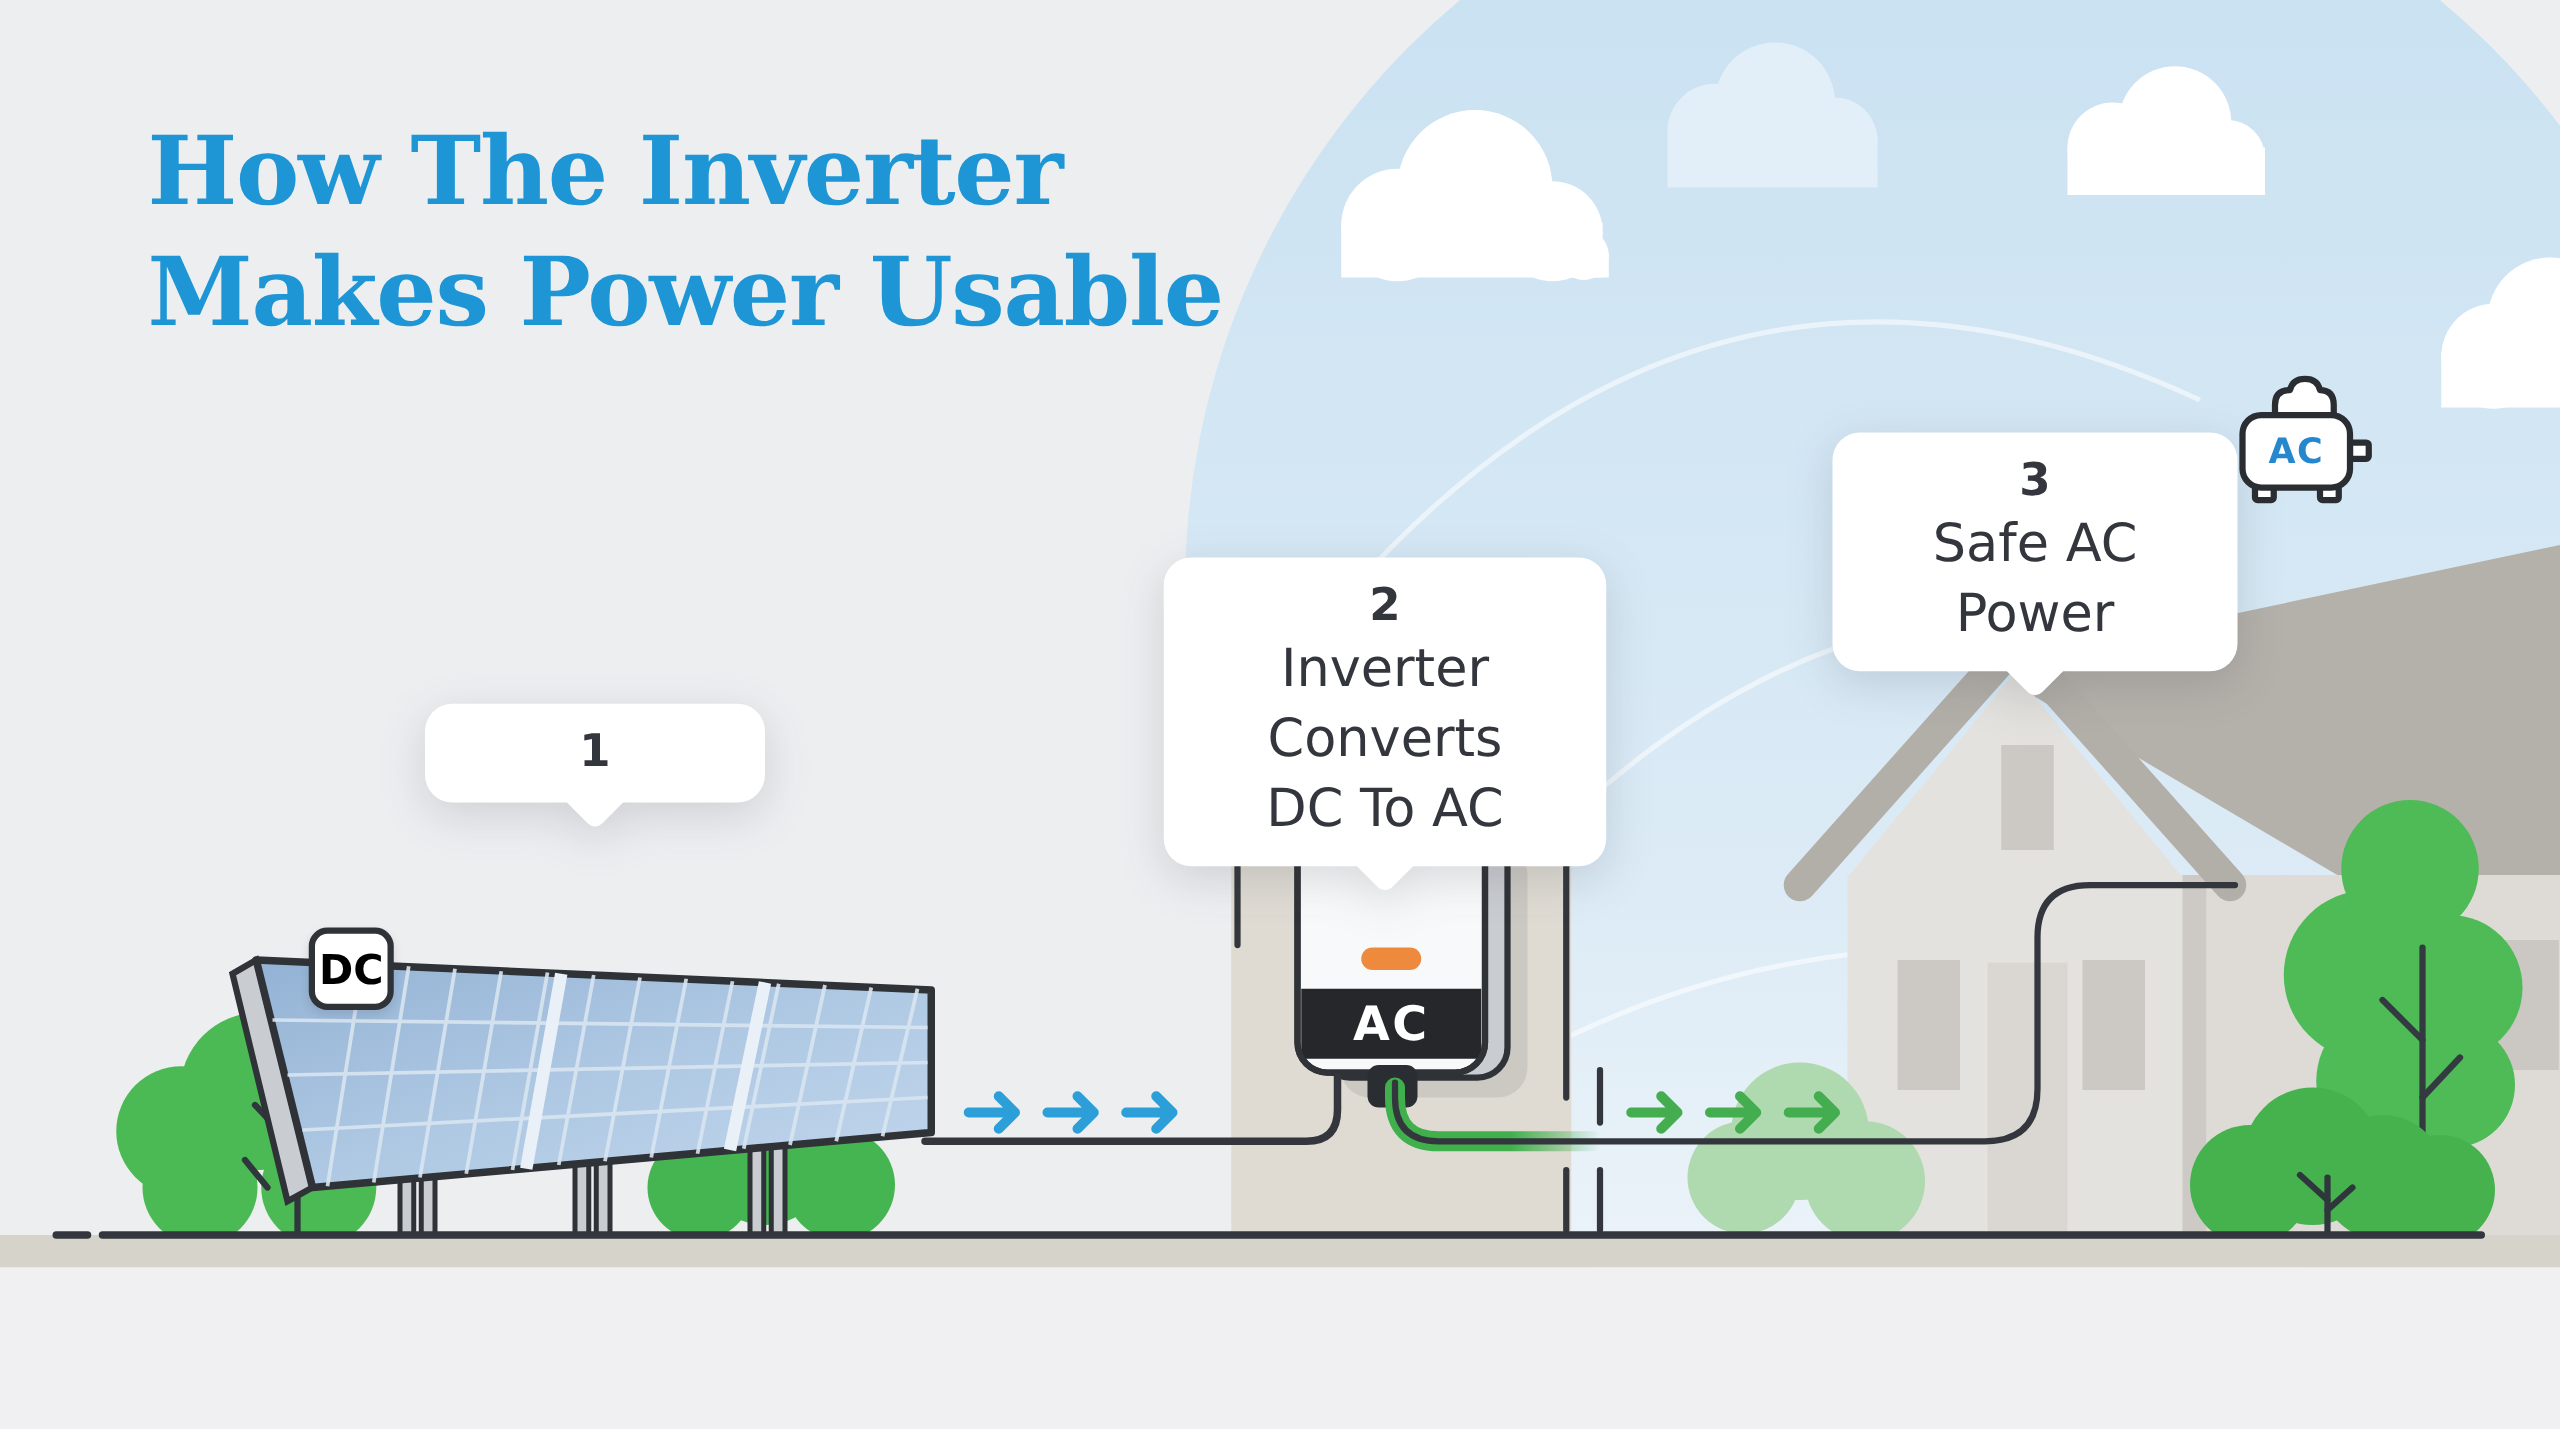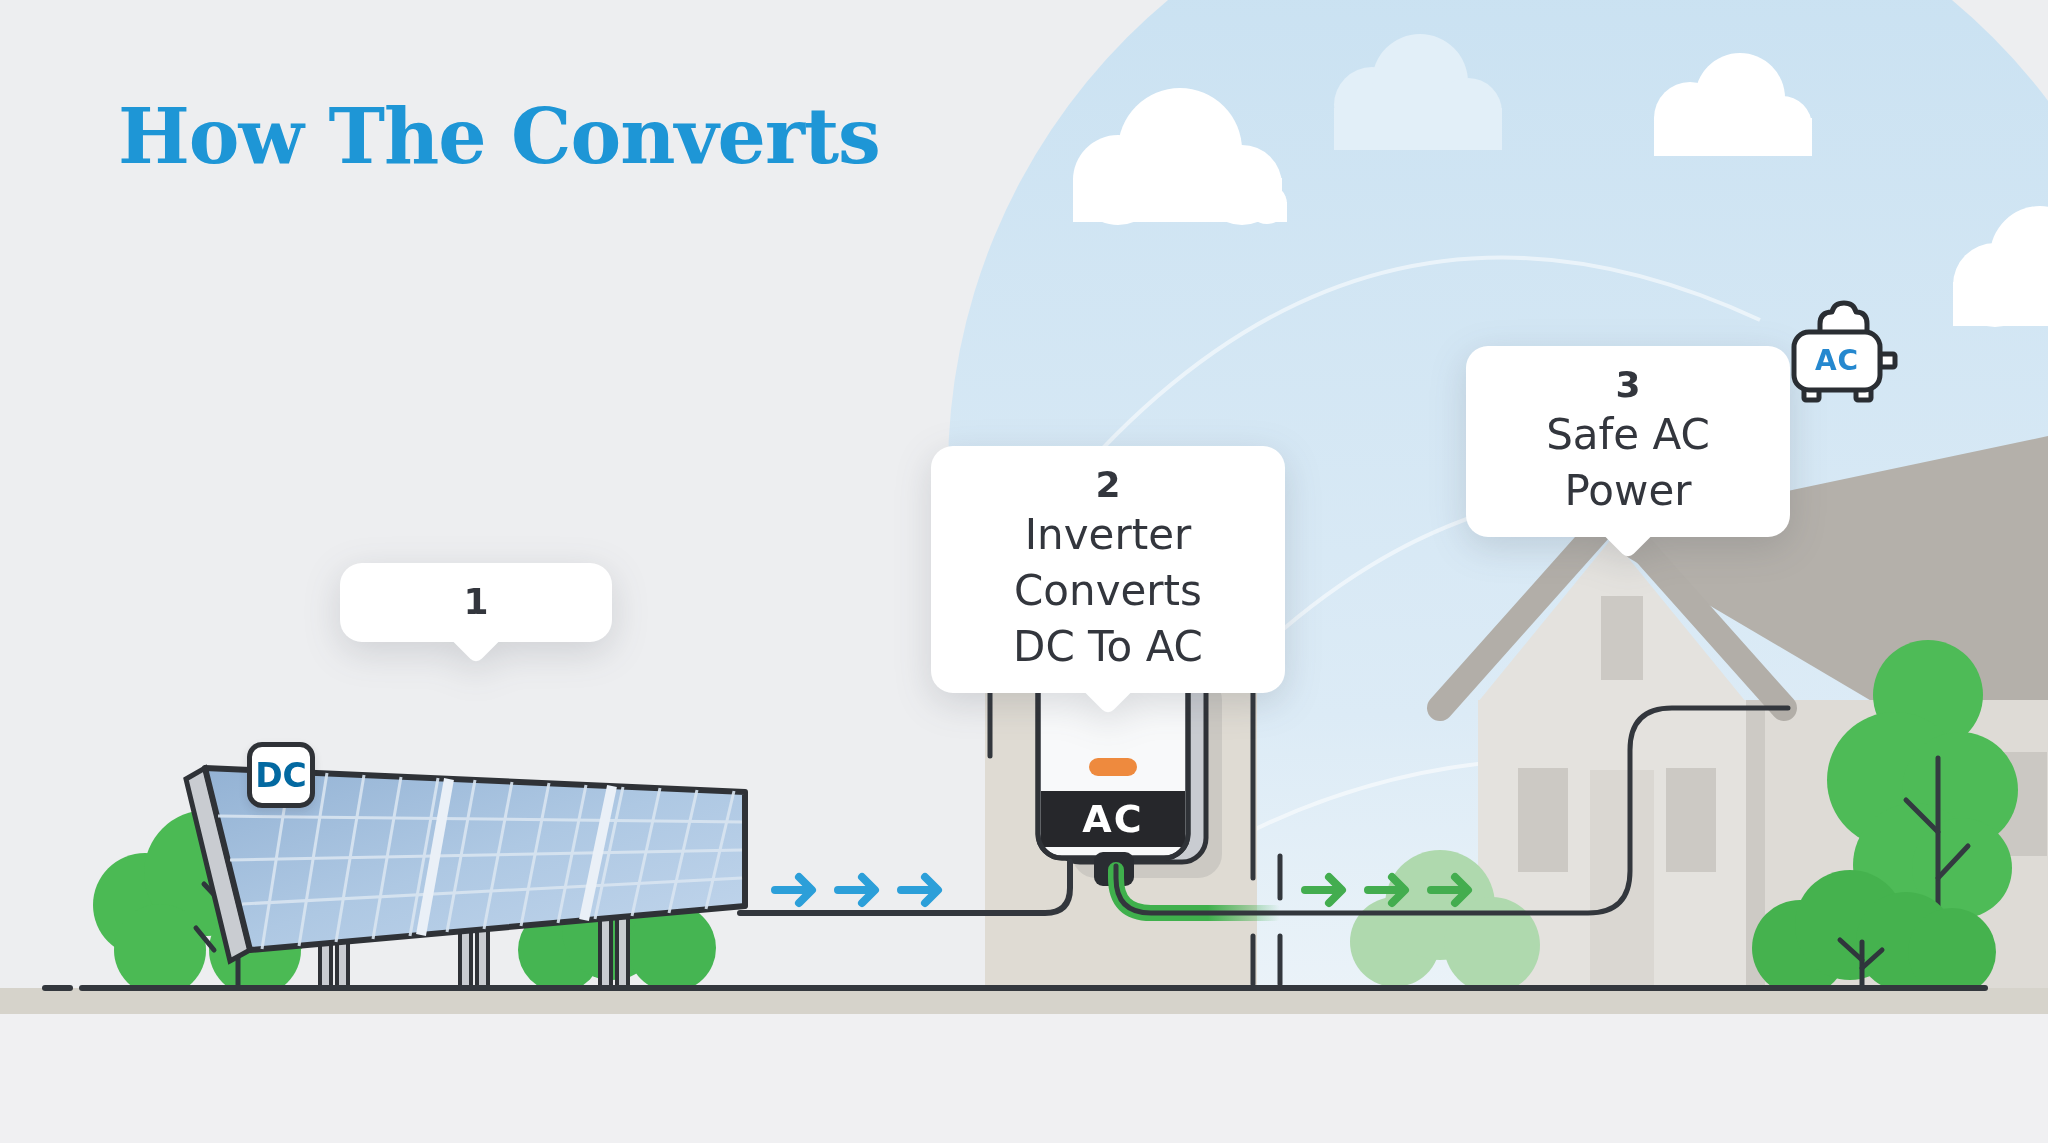--- a/index.html
+++ b/index.html
@@ -29,21 +29,21 @@
     border-radius:0 0 8px 0;
   }
   #callout-1{left:340px;top:563px;width:272px;}
   #callout-2{left:931px;top:446px;width:354px;}
   #callout-3{left:1466px;top:346px;width:324px;}
   
   .dc-badge{
     position:absolute;left:247px;top:742px;width:68px;height:66px;
     background:#ffffff;border:5px solid #2F3237;border-radius:15px;
     box-sizing:border-box;display:flex;align-items:center;justify-content:center;
-    font-size:33px;font-weight:700;color:#0369a1;
+    font-size:33px;font-weight:700;color:#000000;
     box-shadow:0 4px 8px rgba(40,45,55,.12);
   }
   
   .ac-label{
     position:absolute;left:1038px;top:791px;width:150px;height:56px;
     display:flex;align-items:center;justify-content:center;
     color:#ffffff;font-size:38px;font-weight:700;letter-spacing:2px;
   }
   
   .toaster{position:absolute;left:1786px;top:294px;width:122px;height:122px;}
@@ -249,21 +249,22 @@
       <path d="M 901,890 h 36 m -12,-13 l 13,13 l -13,13"></path>
     </g>
     <g stroke="#43AD4F" stroke-width="8" stroke-linecap="round" stroke-linejoin="round" fill="none">
       <path d="M 1305,890 h 36 m -12,-13 l 13,13 l -13,13"></path>
       <path d="M 1368,890 h 36 m -12,-13 l 13,13 l -13,13"></path>
       <path d="M 1431,890 h 36 m -12,-13 l 13,13 l -13,13"></path>
     </g>
   </svg>
 
   <h1 class="title">
-    <span>How The Converts</span>
+    <span>How The Inverter</span>
+    <span>Makes Power Usable</span>
   </h1>
 
   <div class="callout" id="callout-1">
     <div class="box">
       <div class="num">1</div>
     </div>
     <div class="tail"></div>
   </div>
 
   <div class="callout" id="callout-2">

